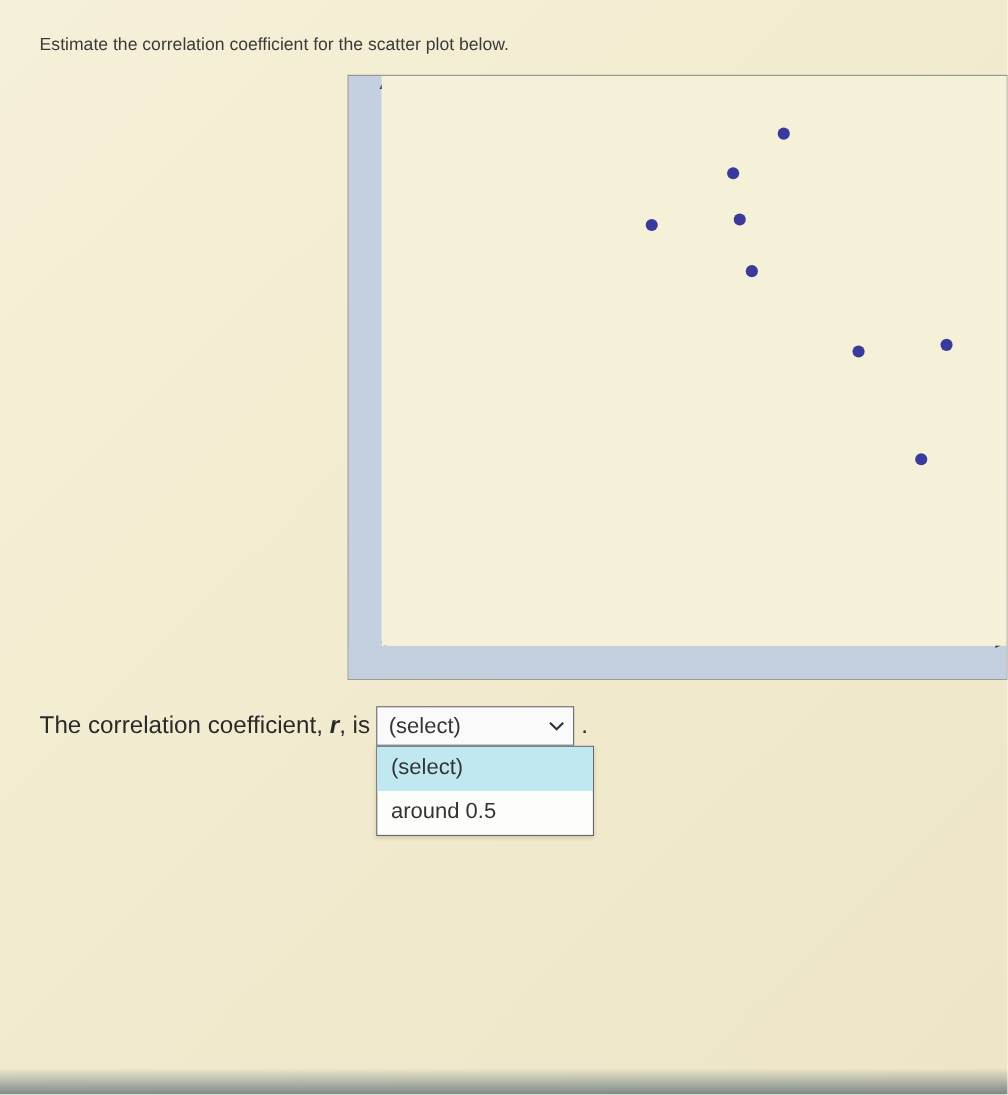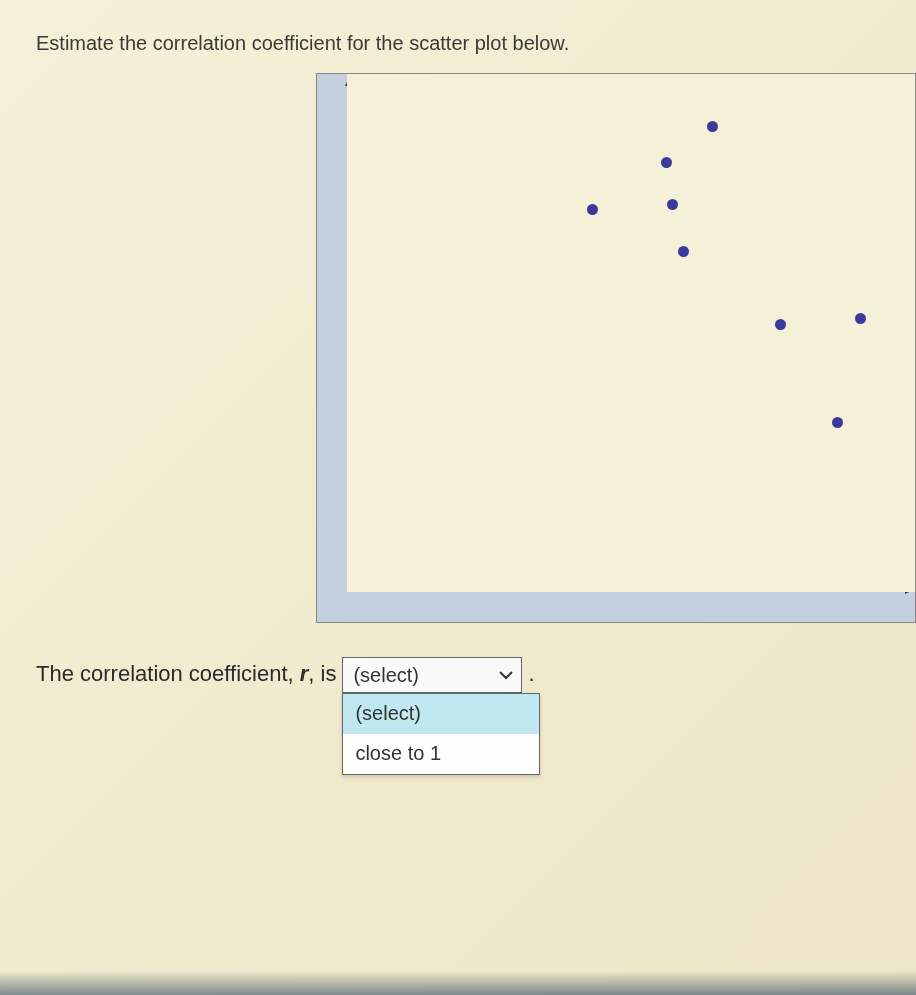--- a/index.html
+++ b/index.html
@@ -5,21 +5,21 @@
     * { box-sizing: border-box; margin: 0; padding: 0; }
     body {
       font-family: Arial, Helvetica, sans-serif;
       background: linear-gradient(135deg, #f5f0d8 0%, #ede5c5 100%);
       width: 916px;
       height: 995px;
       padding: 32px 36px;
       position: relative;
     }
     .question-text {
-      font-size: 20px;
+      font-size: 16px;
       color: #3a3a3a;
       margin-bottom: 18px;
       font-weight: 500;
     }
     .chart-wrap {
       width: 600px;
       height: 550px;
       margin-left: 280px;
       position: relative;
       border: 1px solid #888;
@@ -72,21 +72,21 @@
       border-bottom: 5px solid transparent;
       border-left: 10px solid #333;
     }
     .dot {
       position: absolute;
       width: 11px; height: 11px;
       background: #3a3a9c;
       border-radius: 50%;
     }
     .answer-row {
-      margin-top: 34px;
+      margin-top: 24px;
       font-size: 22px;
       color: #2a2a2a;
       display: flex;
       align-items: flex-start;
       gap: 6px;
     }
     .answer-label {
       padding-top: 4px;
     }
     .answer-label .rvar {
@@ -176,20 +176,20 @@
     <div class="select-closed">
       <span>(select)</span>
       <span class="chevron">
         <svg width="14" height="10" viewBox="0 0 14 10">
             <path d="M1 2 L7 8 L13 2" fill="none" stroke="#333" stroke-width="2"></path>
           </svg>
       </span>
     </div>
     <div class="dropdown-list" id="dropdown-list">
         <div class="dropdown-item highlight">(select)</div>
-        <div class="dropdown-item">close to 1</div>
+        <div class="dropdown-item">around 0.5</div>
       </div>
   </div>
 
   <span class="period-after">.</span>
 </div>
 
 <div class="bottom-edge"></div>
 
 </body></html>

